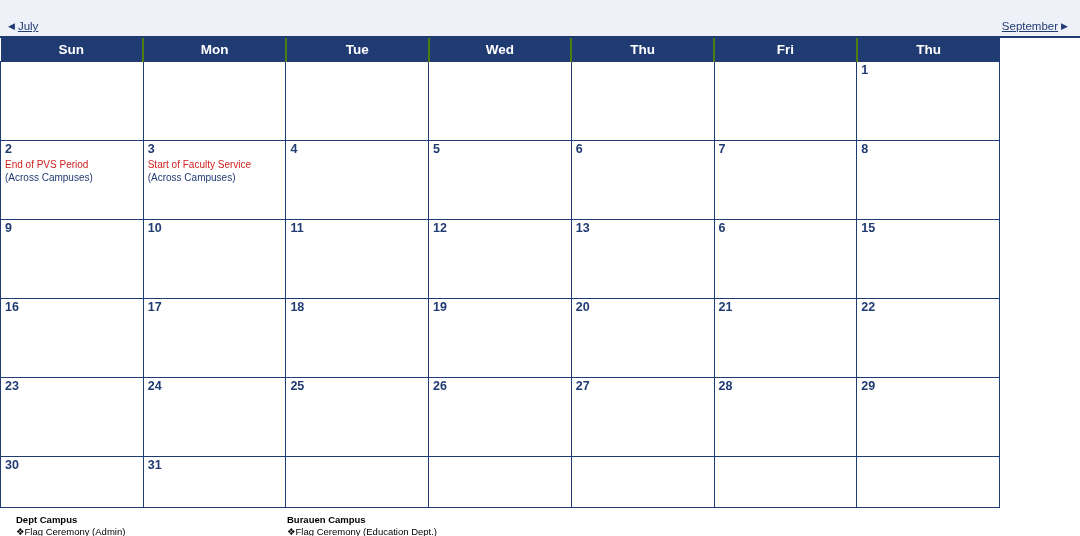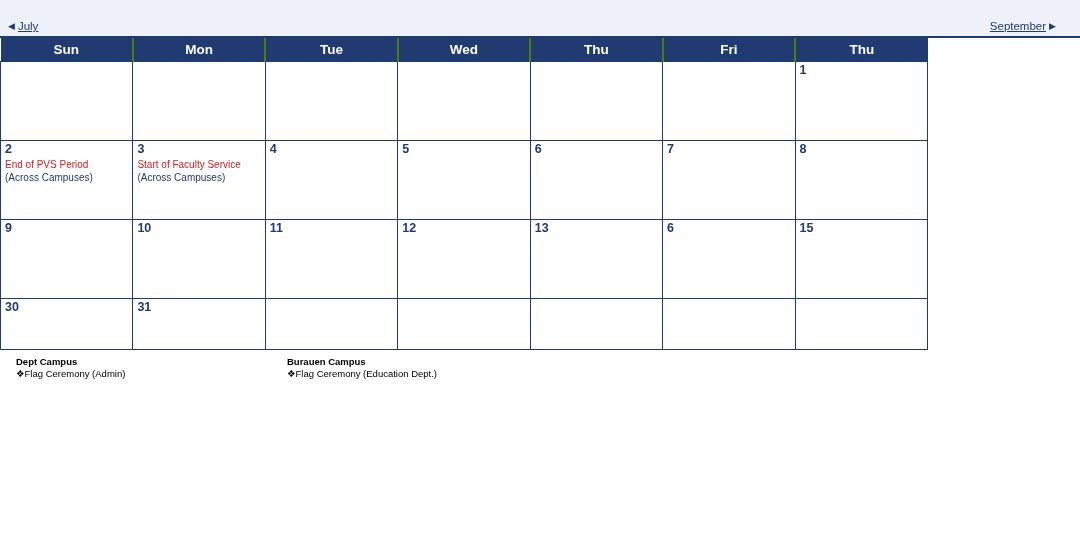--- a/index.html
+++ b/index.html
@@ -36,30 +36,30 @@
   .nav-prev, .nav-next {
     position: absolute;
     font-size: 11.5px;
     color: #203a72;
     display: flex;
     align-items: center;
     gap: 3px;
     cursor: pointer;
   }
   .nav-prev { left: 8px; top: 20px; }
-  .nav-next { right: 24px; top: 20px; }
+  .nav-next { right: 12px; top: 20px; }
   .nav-prev .lbl, .nav-next .lbl {
     text-decoration: underline;
     text-align: center;
   }
   .arrow { font-size: 9px; line-height: 1; }
 
   
   table.cal {
-    width: 928px;
+    width: 1000px;
     border-collapse: collapse;
     table-layout: fixed;
   }
   table.cal th {
     background: #203a72;
     color: #ffffff;
     font-size: 13.5px;
     font-weight: bold;
     height: 20px;
     border-left: 2px solid #4d7c0f;
@@ -203,20 +203,66 @@
           <td>
             <div class="daynum">13</div>
           </td>
           <td>
             <div class="daynum">6</div>
           </td>
           <td class="weekend">
             <div class="daynum">15</div>
           </td>
         </tr>
+        <tr>
+          <td class="weekend">
+            <div class="daynum">16</div>
+          </td>
+          <td>
+            <div class="daynum">17</div>
+          </td>
+          <td>
+            <div class="daynum">18</div>
+          </td>
+          <td>
+            <div class="daynum">19</div>
+          </td>
+          <td>
+            <div class="daynum">20</div>
+          </td>
+          <td>
+            <div class="daynum">21</div>
+          </td>
+          <td class="weekend">
+            <div class="daynum">22</div>
+          </td>
+        </tr>
+        <tr>
+          <td class="weekend">
+            <div class="daynum">23</div>
+          </td>
+          <td>
+            <div class="daynum">24</div>
+          </td>
+          <td>
+            <div class="daynum">25</div>
+          </td>
+          <td>
+            <div class="daynum">26</div>
+          </td>
+          <td>
+            <div class="daynum">27</div>
+          </td>
+          <td>
+            <div class="daynum">28</div>
+          </td>
+          <td class="weekend">
+            <div class="daynum">29</div>
+          </td>
+        </tr>
         <tr class="lastrow">
           <td class="weekend">
             <div class="daynum">30</div>
           </td>
           <td>
             <div class="daynum">31</div>
           </td>
           <td class="blank"></td>
           <td class="blank"></td>
           <td class="blank"></td>

